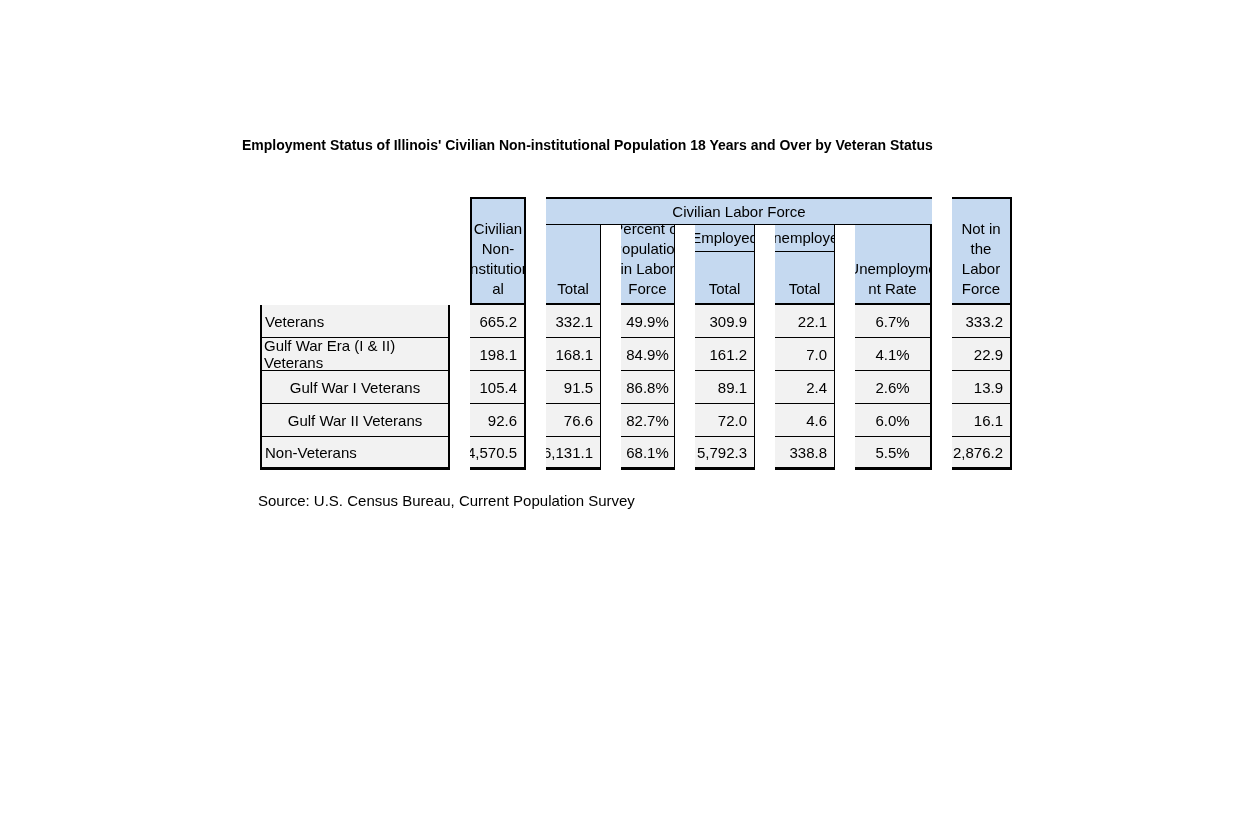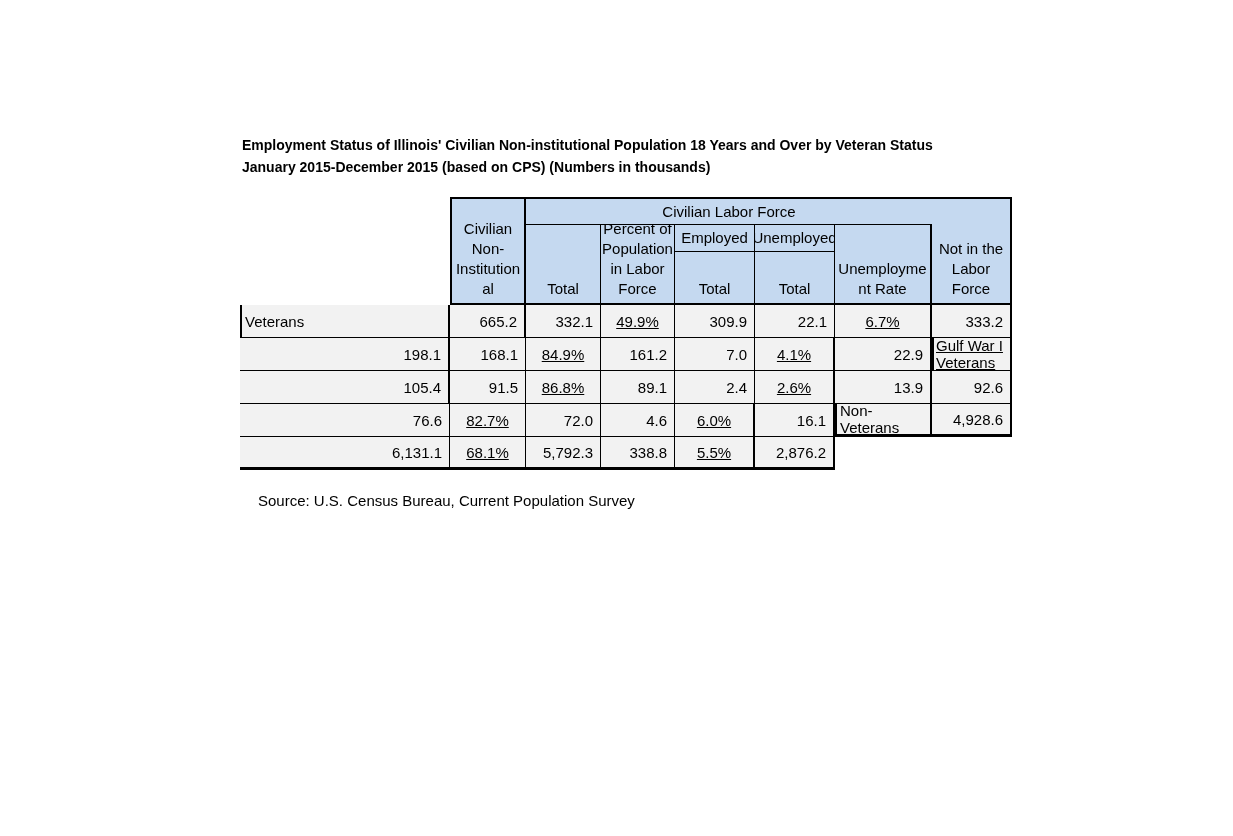--- a/index.html
+++ b/index.html
@@ -13,46 +13,45 @@
     font-size:14px;font-weight:bold;line-height:21.5px;
   }
   .grid{
     position:absolute;left:240px;top:197px;
     display:grid;
     grid-template-columns:210px 76px 75px 74px 80px 80px 97px 80px;
     grid-template-rows:28px 27px 53px 33px 33px 33px 33px 33px;
   }
   .cell{
     box-sizing:border-box;display:flex;align-items:center;justify-content:flex-end;
-    font-size:15px;background:#F2F2F2;padding:0 7px;overflow:hidden;
+    font-size:15px;background:#F2F2F2;padding:0 7px;overflow:hidden;margin-left:20px;
   }
   .hdr{
     background:#C5D9F0;justify-content:center;text-align:center;
     padding:0 1px;line-height:20px;white-space:pre-line;
   }
   .spacer{background:#ffffff;border:none;padding:0;}
   .vbottom{align-items:flex-end;padding-bottom:4px;}
   .left{justify-content:flex-start;padding-left:3px;}
-  .center{justify-content:center;padding:0 2px;text-decoration:underline;}
+  .center{justify-content:center;padding:0 2px;}
   
   .bt2{border-top:2px solid #000;}
   .bl2{border-left:2px solid #000;}
   .br1{border-right:1px solid #000;}
   .br2{border-right:2px solid #000;}
   .bb1{border-bottom:1px solid #000;}
   .bb2{border-bottom:2px solid #000;}
   .bb3{border-bottom:3px solid #000;}
   .source{position:absolute;left:258px;top:492px;font-size:15px;}
 </style>
 </head>
 <body>
 
 <div class="title">
   <div>Employment Status of Illinois' Civilian Non-institutional Population 18 Years and Over by Veteran Status</div>
-  <div>January 2015-December 2015 (based on CPS) (Numbers in thousands)</div>
 </div>
 
 <div class="grid">
 
   <div class="cell spacer" style="grid-area:1/1/4/2"></div>
   <div class="cell hdr vbottom bt2 bl2 br2 bb2" style="grid-area:1/2/4/3">Civilian
 Non-
 Institution
 al</div>
   <div class="cell hdr bt2 bb1" style="grid-area:1/3/2/8">Civilian Labor Force</div>
@@ -73,47 +72,49 @@
 
   <div class="cell left bl2 br2 bb1">Veterans</div>
   <div class="cell br2 bb1">665.2</div>
   <div class="cell br1 bb1">332.1</div>
   <div class="cell center br1 bb1">49.9%</div>
   <div class="cell br1 bb1">309.9</div>
   <div class="cell br1 bb1">22.1</div>
   <div class="cell center br2 bb1">6.7%</div>
   <div class="cell br2 bb1">333.2</div>
 
+  <div class="cell center bl2 br2 bb1">Gulf War Era (I &amp; II) Veterans</div>
   <div class="cell br2 bb1">198.1</div>
   <div class="cell br1 bb1">168.1</div>
   <div class="cell center br1 bb1">84.9%</div>
   <div class="cell br1 bb1">161.2</div>
   <div class="cell br1 bb1">7.0</div>
   <div class="cell center br2 bb1">4.1%</div>
   <div class="cell br2 bb1">22.9</div>
 
   <div class="cell center bl2 br2 bb1">Gulf War I Veterans</div>
   <div class="cell br2 bb1">105.4</div>
   <div class="cell br1 bb1">91.5</div>
   <div class="cell center br1 bb1">86.8%</div>
   <div class="cell br1 bb1">89.1</div>
   <div class="cell br1 bb1">2.4</div>
   <div class="cell center br2 bb1">2.6%</div>
   <div class="cell br2 bb1">13.9</div>
 
+  <div class="cell center bl2 br2 bb1">Gulf War II Veterans</div>
   <div class="cell br2 bb1">92.6</div>
   <div class="cell br1 bb1">76.6</div>
   <div class="cell center br1 bb1">82.7%</div>
   <div class="cell br1 bb1">72.0</div>
   <div class="cell br1 bb1">4.6</div>
   <div class="cell center br2 bb1">6.0%</div>
   <div class="cell br2 bb1">16.1</div>
 
   <div class="cell left bl2 br2 bb3">Non-Veterans</div>
-  <div class="cell br2 bb3">4,928.6</div>
+  <div class="cell br2 bb3">4,570.5</div>
   <div class="cell br1 bb3">6,131.1</div>
   <div class="cell center br1 bb3">68.1%</div>
   <div class="cell br1 bb3">5,792.3</div>
   <div class="cell br1 bb3">338.8</div>
   <div class="cell center br2 bb3">5.5%</div>
   <div class="cell br2 bb3">2,876.2</div>
 </div>
 
 <div class="source">Source: U.S. Census Bureau, Current Population Survey</div>
 

